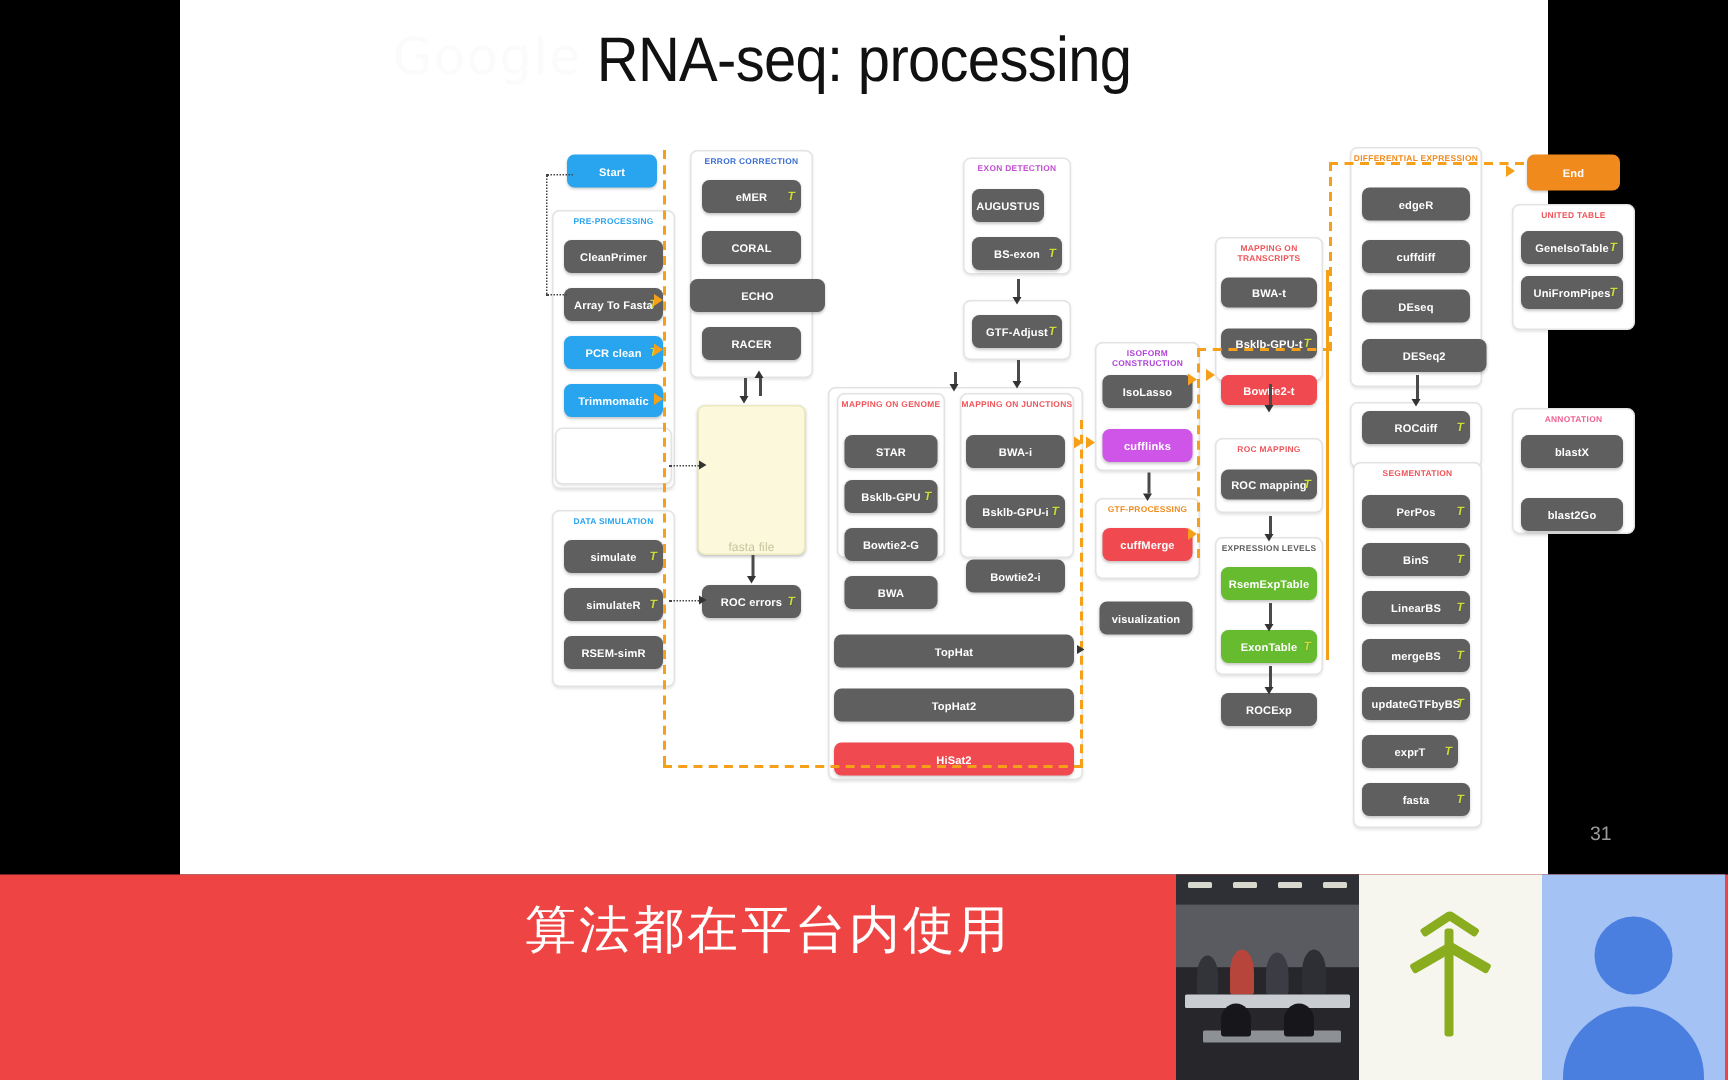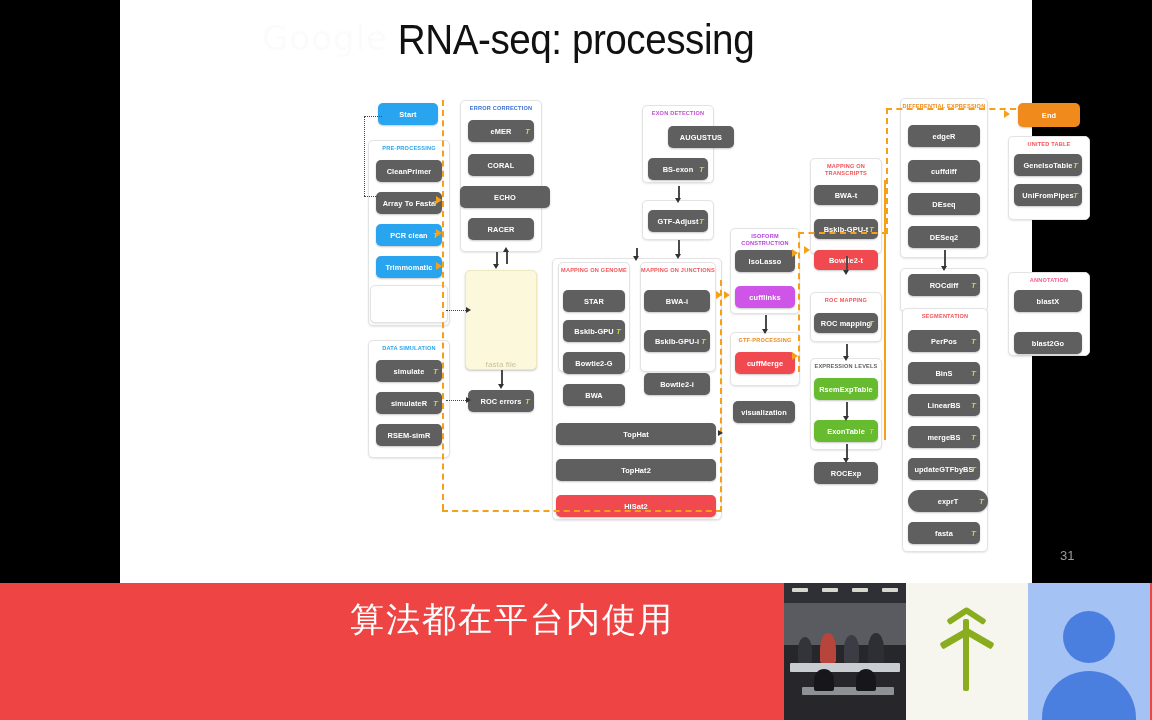--- a/index.html
+++ b/index.html
@@ -138,21 +138,21 @@
         </div>
         <div class="node n-yellow" style="left:345px;top:270px;width:72px;height:100px;">
           <span>fasta file</span>
         </div>
         <div class="node n-grey" style="left:348px;top:390px;width:66px;height:22px;">
           <span>ROC errors</span>
           <span class="tflag">T</span>
         </div>
         <div class="grp" style="left:522px;top:105px;width:72px;height:78px;"></div>
         <div class="ghdr" style="left:522px;top:110px;width:72px;position:absolute;color:#c14fd0;">EXON DETECTION</div>
-        <div class="node n-grey" style="left:528px;top:126px;width:66px;height:22px;margin-left:20px;">
+        <div class="node n-grey" style="left:528px;top:126px;width:48px;height:22px;">
           <span>AUGUSTUS</span>
         </div>
         <div class="node n-grey" style="left:528px;top:158px;width:60px;height:22px;">
           <span>BS-exon</span>
           <span class="tflag">T</span>
         </div>
         <div class="grp" style="left:522px;top:200px;width:72px;height:40px;"></div>
         <div class="node n-grey" style="left:528px;top:210px;width:60px;height:22px;">
           <span>GTF-Adjust</span>
           <span class="tflag">T</span>
@@ -244,21 +244,21 @@
         <div class="ghdr" style="left:780px;top:103px;width:88px;position:absolute;color:#f08a1c;">DIFFERENTIAL EXPRESSION</div>
         <div class="node n-grey" style="left:788px;top:125px;width:72px;height:22px;">
           <span>edgeR</span>
         </div>
         <div class="node n-grey" style="left:788px;top:160px;width:72px;height:22px;">
           <span>cuffdiff</span>
         </div>
         <div class="node n-grey" style="left:788px;top:193px;width:72px;height:22px;">
           <span>DEseq</span>
         </div>
-        <div class="node n-grey" style="left:788px;top:226px;width:72px;height:22px;">
+        <div class="node n-grey" style="left:788px;top:226px;width:83px;height:22px;">
           <span>DESeq2</span>
         </div>
         <div class="grp" style="left:780px;top:268px;width:88px;height:44px;"></div>
         <div class="node n-grey" style="left:788px;top:274px;width:72px;height:22px;">
           <span>ROCdiff</span>
           <span class="tflag">T</span>
         </div>
         <div class="grp" style="left:782px;top:308px;width:86px;height:244px;"></div>
         <div class="ghdr" style="left:782px;top:313px;width:86px;position:absolute;color:#f0555a;">SEGMENTATION</div>
         <div class="node n-grey" style="left:788px;top:330px;width:72px;height:22px;">
@@ -274,21 +274,21 @@
           <span class="tflag">T</span>
         </div>
         <div class="node n-grey" style="left:788px;top:426px;width:72px;height:22px;">
           <span>mergeBS</span>
           <span class="tflag">T</span>
         </div>
         <div class="node n-grey" style="left:788px;top:458px;width:72px;height:22px;">
           <span>updateGTFbyBS</span>
           <span class="tflag">T</span>
         </div>
-        <div class="node n-grey" style="left:788px;top:490px;width:80px;height:22px;border-radius:11px;">
+        <div class="node n-grey" style="left:788px;top:490px;width:64px;height:22px;">
           <span>exprT</span>
           <span class="tflag">T</span>
         </div>
         <div class="node n-grey" style="left:788px;top:522px;width:72px;height:22px;">
           <span>fasta</span>
           <span class="tflag">T</span>
         </div>
         <div class="node n-orange" style="left:898px;top:103px;width:62px;height:24px;">
           <span>End</span>
         </div>

